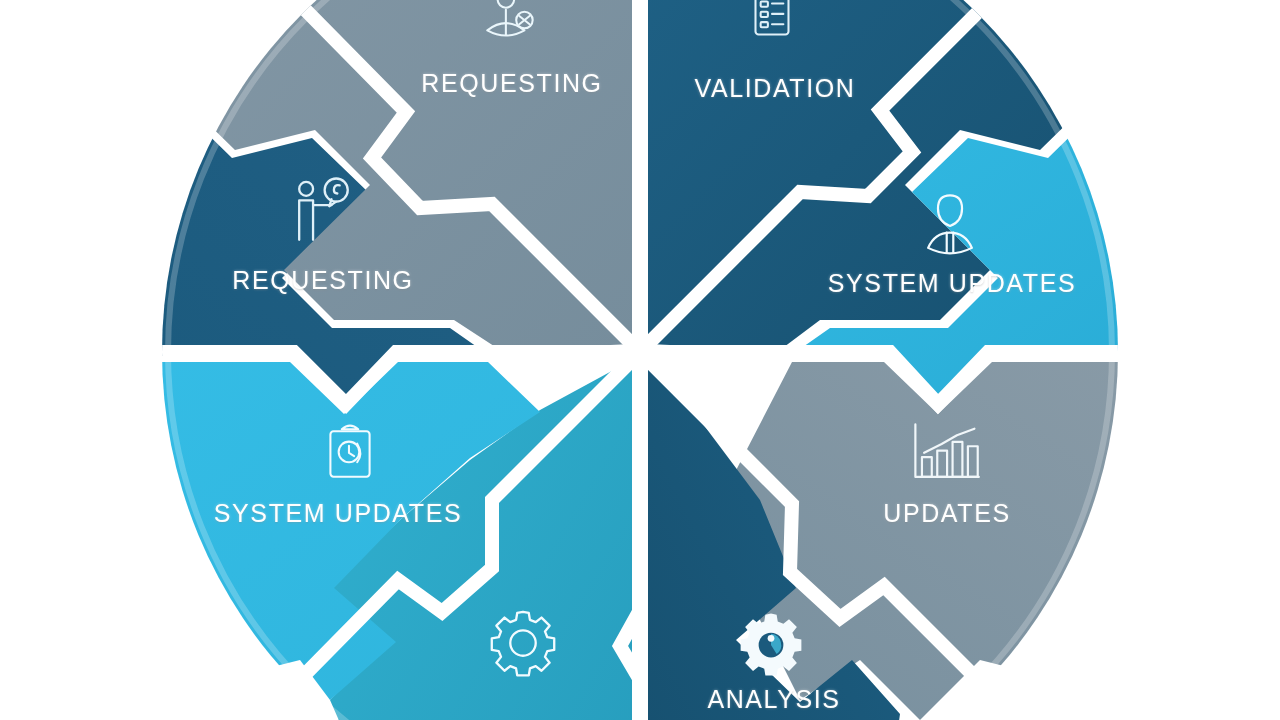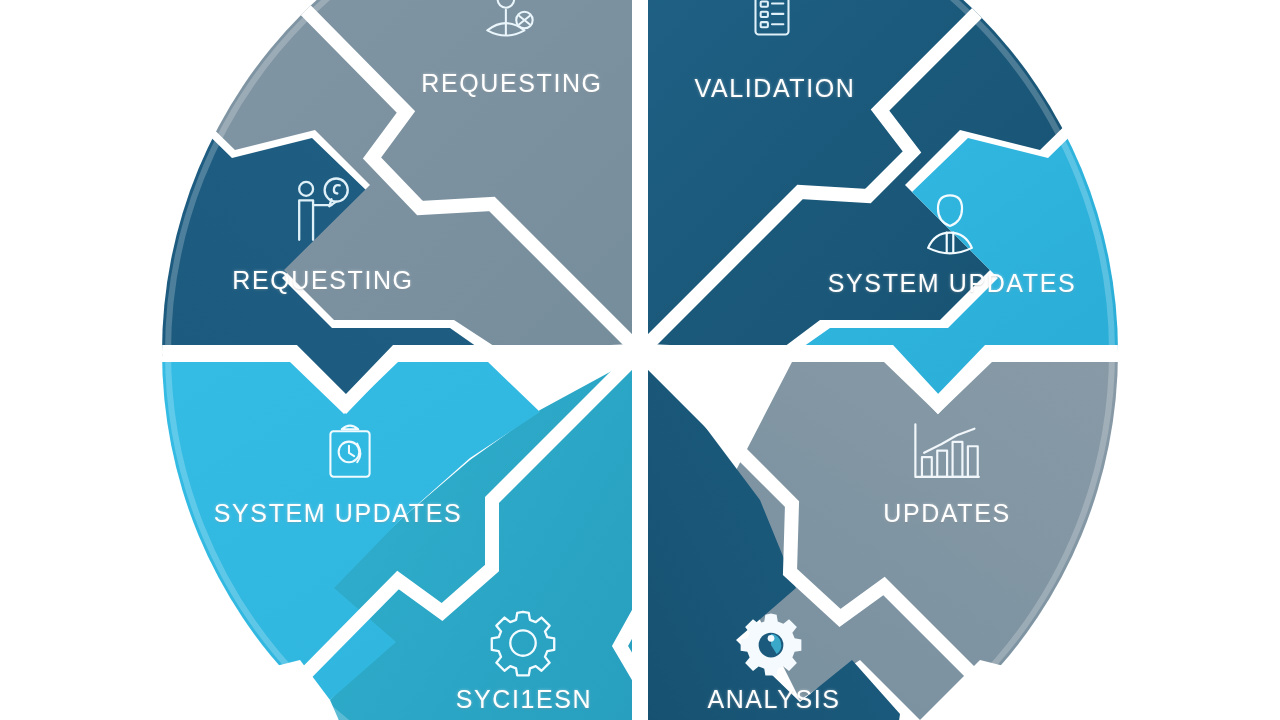--- a/index.html
+++ b/index.html
@@ -221,21 +221,20 @@
   </div>
   <div class="seg-label" style="left:774px; top:699px;text-align:right;">ANALYSIS</div>
   <div class="hit" style="left:774px; top:678px;"></div>
 
   <div class="seg-icon" style="left:523px; top:643px; width:74px; height:74px;">
     <svg viewBox="0 0 64 64" fill="none" stroke="#f2fbff" stroke-width="2" stroke-linejoin="round">
       <path d="M32 5 l5 1 1 6 5 2 5 -4 7 7 -4 5 2 5 6 1 0 10 -6 1 -2 5 4 5 -7 7 -5 -4 -5 2 -1 6 -10 0 -1 -6 -5 -2 -5 4 -7 -7 4 -5 -2 -5 -6 -1 0 -10 6 -1 2 -5 -4 -5 7 -7 5 4 5 -2 1 -6 Z"></path>
       <circle cx="32" cy="32" r="11"></circle>
     </svg>
   </div>
-  <div class="seg-label" style="left:524px; top:699px;">SYCI1ESN</div>
   <div class="hit" style="left:524px; top:678px;"></div>
 
   <div class="seg-icon" style="left:350px; top:454px; width:66px; height:70px;">
     <svg viewBox="0 0 64 64" fill="none" stroke="#f2fbff" stroke-width="2" stroke-linecap="round" stroke-linejoin="round">
       <rect x="13" y="10" width="38" height="44" rx="3"></rect>
       <path d="M24 8 q8 -7 16 0 Z"></path>
       <circle cx="31" cy="30" r="10"></circle>
       <path d="M31 24 L31 31 L36 34"></path>
       <path d="M39 22 q6 10 0 18"></path>
     </svg>

